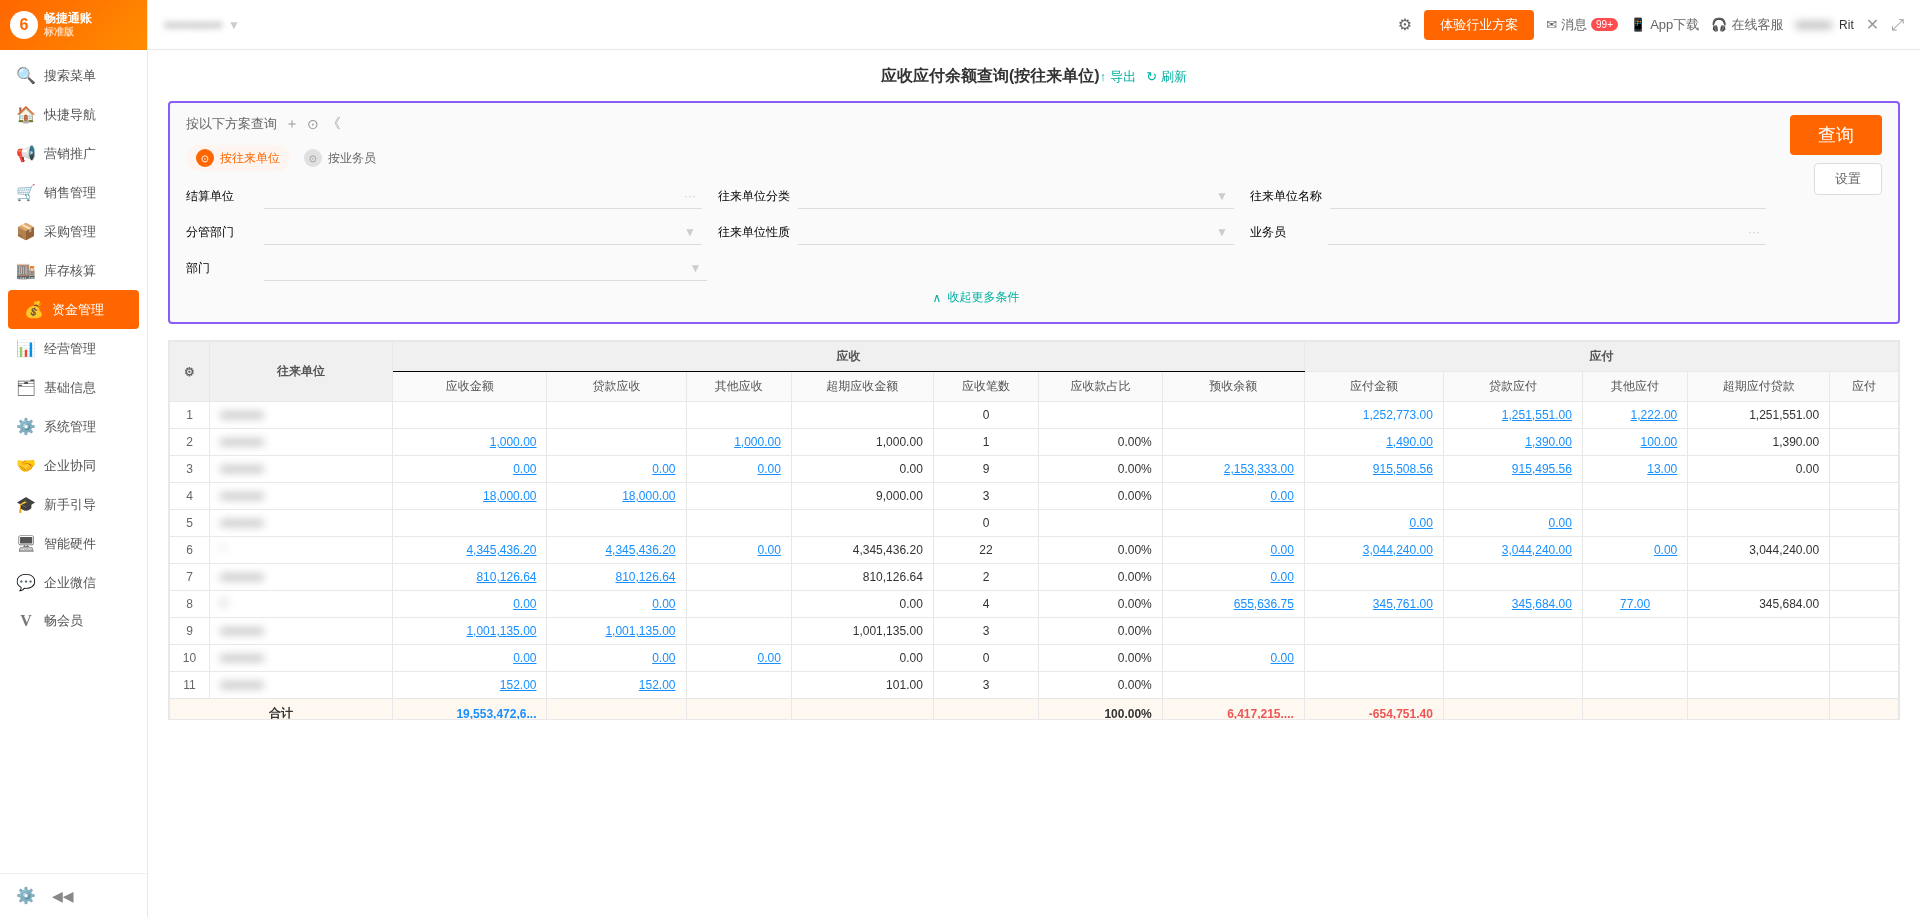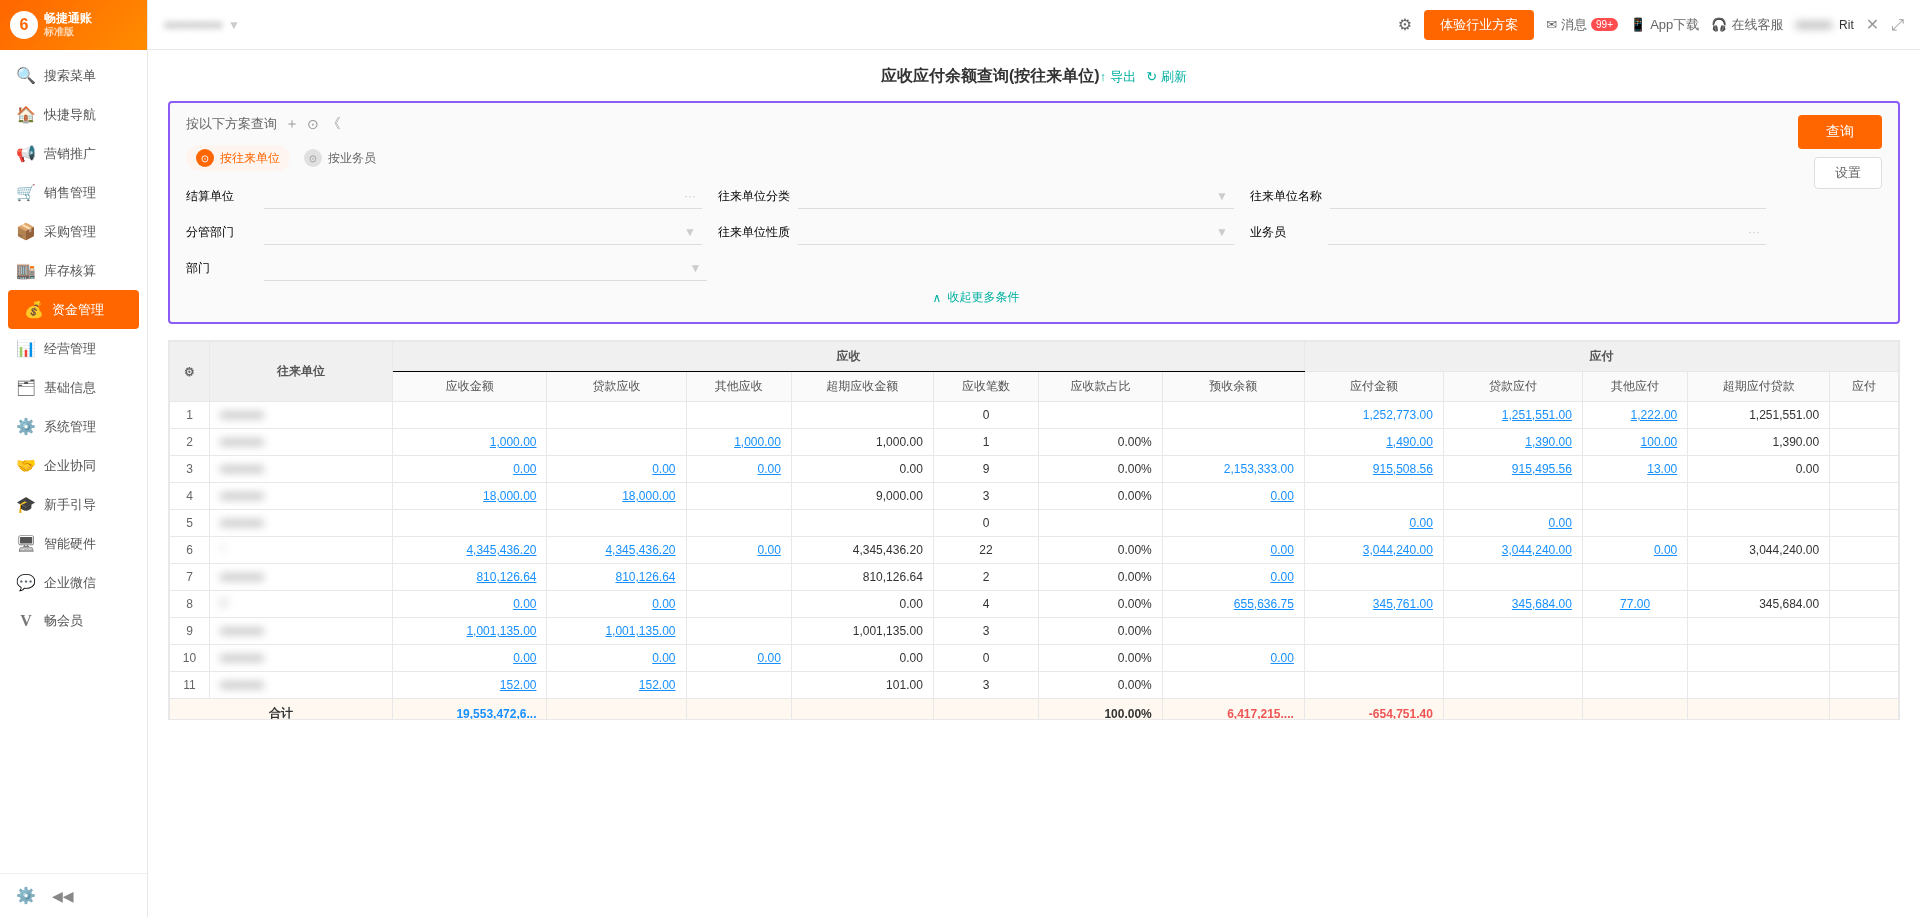--- a/index.html
+++ b/index.html
@@ -125,21 +125,21 @@
 
     .collapse-btn {
       display: flex; align-items: center; justify-content: center; gap: 6px;
       color: #00b0a0; font-size: 12px; cursor: pointer; padding: 4px 0;
       margin-top: 4px;
     }
 
     
     .btn-query {
       background: #ff6600; color: #fff; border: none; padding: 8px 28px;
-      border-radius: 4px; cursor: pointer; font-size: 14px;
+      border-radius: 4px; cursor: pointer; font-size: 18px;
     }
     .btn-settings {
       background: #fff; color: #666; border: 1px solid #ddd; padding: 6px 20px;
       border-radius: 4px; cursor: pointer; font-size: 13px;
     }
     .filter-action-col { display: flex; flex-direction: column; gap: 8px; align-items: flex-end; min-width: 100px; }
 
     
     .table-wrapper { overflow: auto; }
     .data-table {
@@ -447,21 +447,21 @@
   </tr>
               <tr>
     <td class="col-index" style="text-align:center;color:#666;">3</td>
     <td class="col-partner" style="filter:blur(4px);color:#aaa;min-width:100px;">■■■■■■</td>
     <td style="color:#1890ff;text-decoration:underline;cursor:pointer;">0.00</td>
     <td style="color:#1890ff;text-decoration:underline;cursor:pointer;">0.00</td>
     <td style="color:#1890ff;text-decoration:underline;cursor:pointer;">0.00</td>
     <td style="">0.00</td>
     <td style="text-align:center;">9</td>
     <td>0.00%</td>
-    <td style="color:#1890ff;cursor:pointer;padding-left:12px;">2,153,333.00</td>
+    <td style="color:#1890ff;text-decoration:underline;cursor:pointer;padding-left:12px;">2,153,333.00</td>
     <td style="color:#1890ff;text-decoration:underline;cursor:pointer;">915,508.56</td>
     <td style="color:#1890ff;text-decoration:underline;cursor:pointer;">915,495.56</td>
     <td style="color:#1890ff;text-decoration:underline;cursor:pointer;">13.00</td>
     <td style="">0.00</td>
     <td></td>
   </tr>
               <tr>
     <td class="col-index" style="text-align:center;color:#666;">4</td>
     <td class="col-partner" style="filter:blur(4px);color:#aaa;min-width:100px;">■■■■■■</td>
     <td style="color:#1890ff;text-decoration:underline;cursor:pointer;">18,000.00</td>

